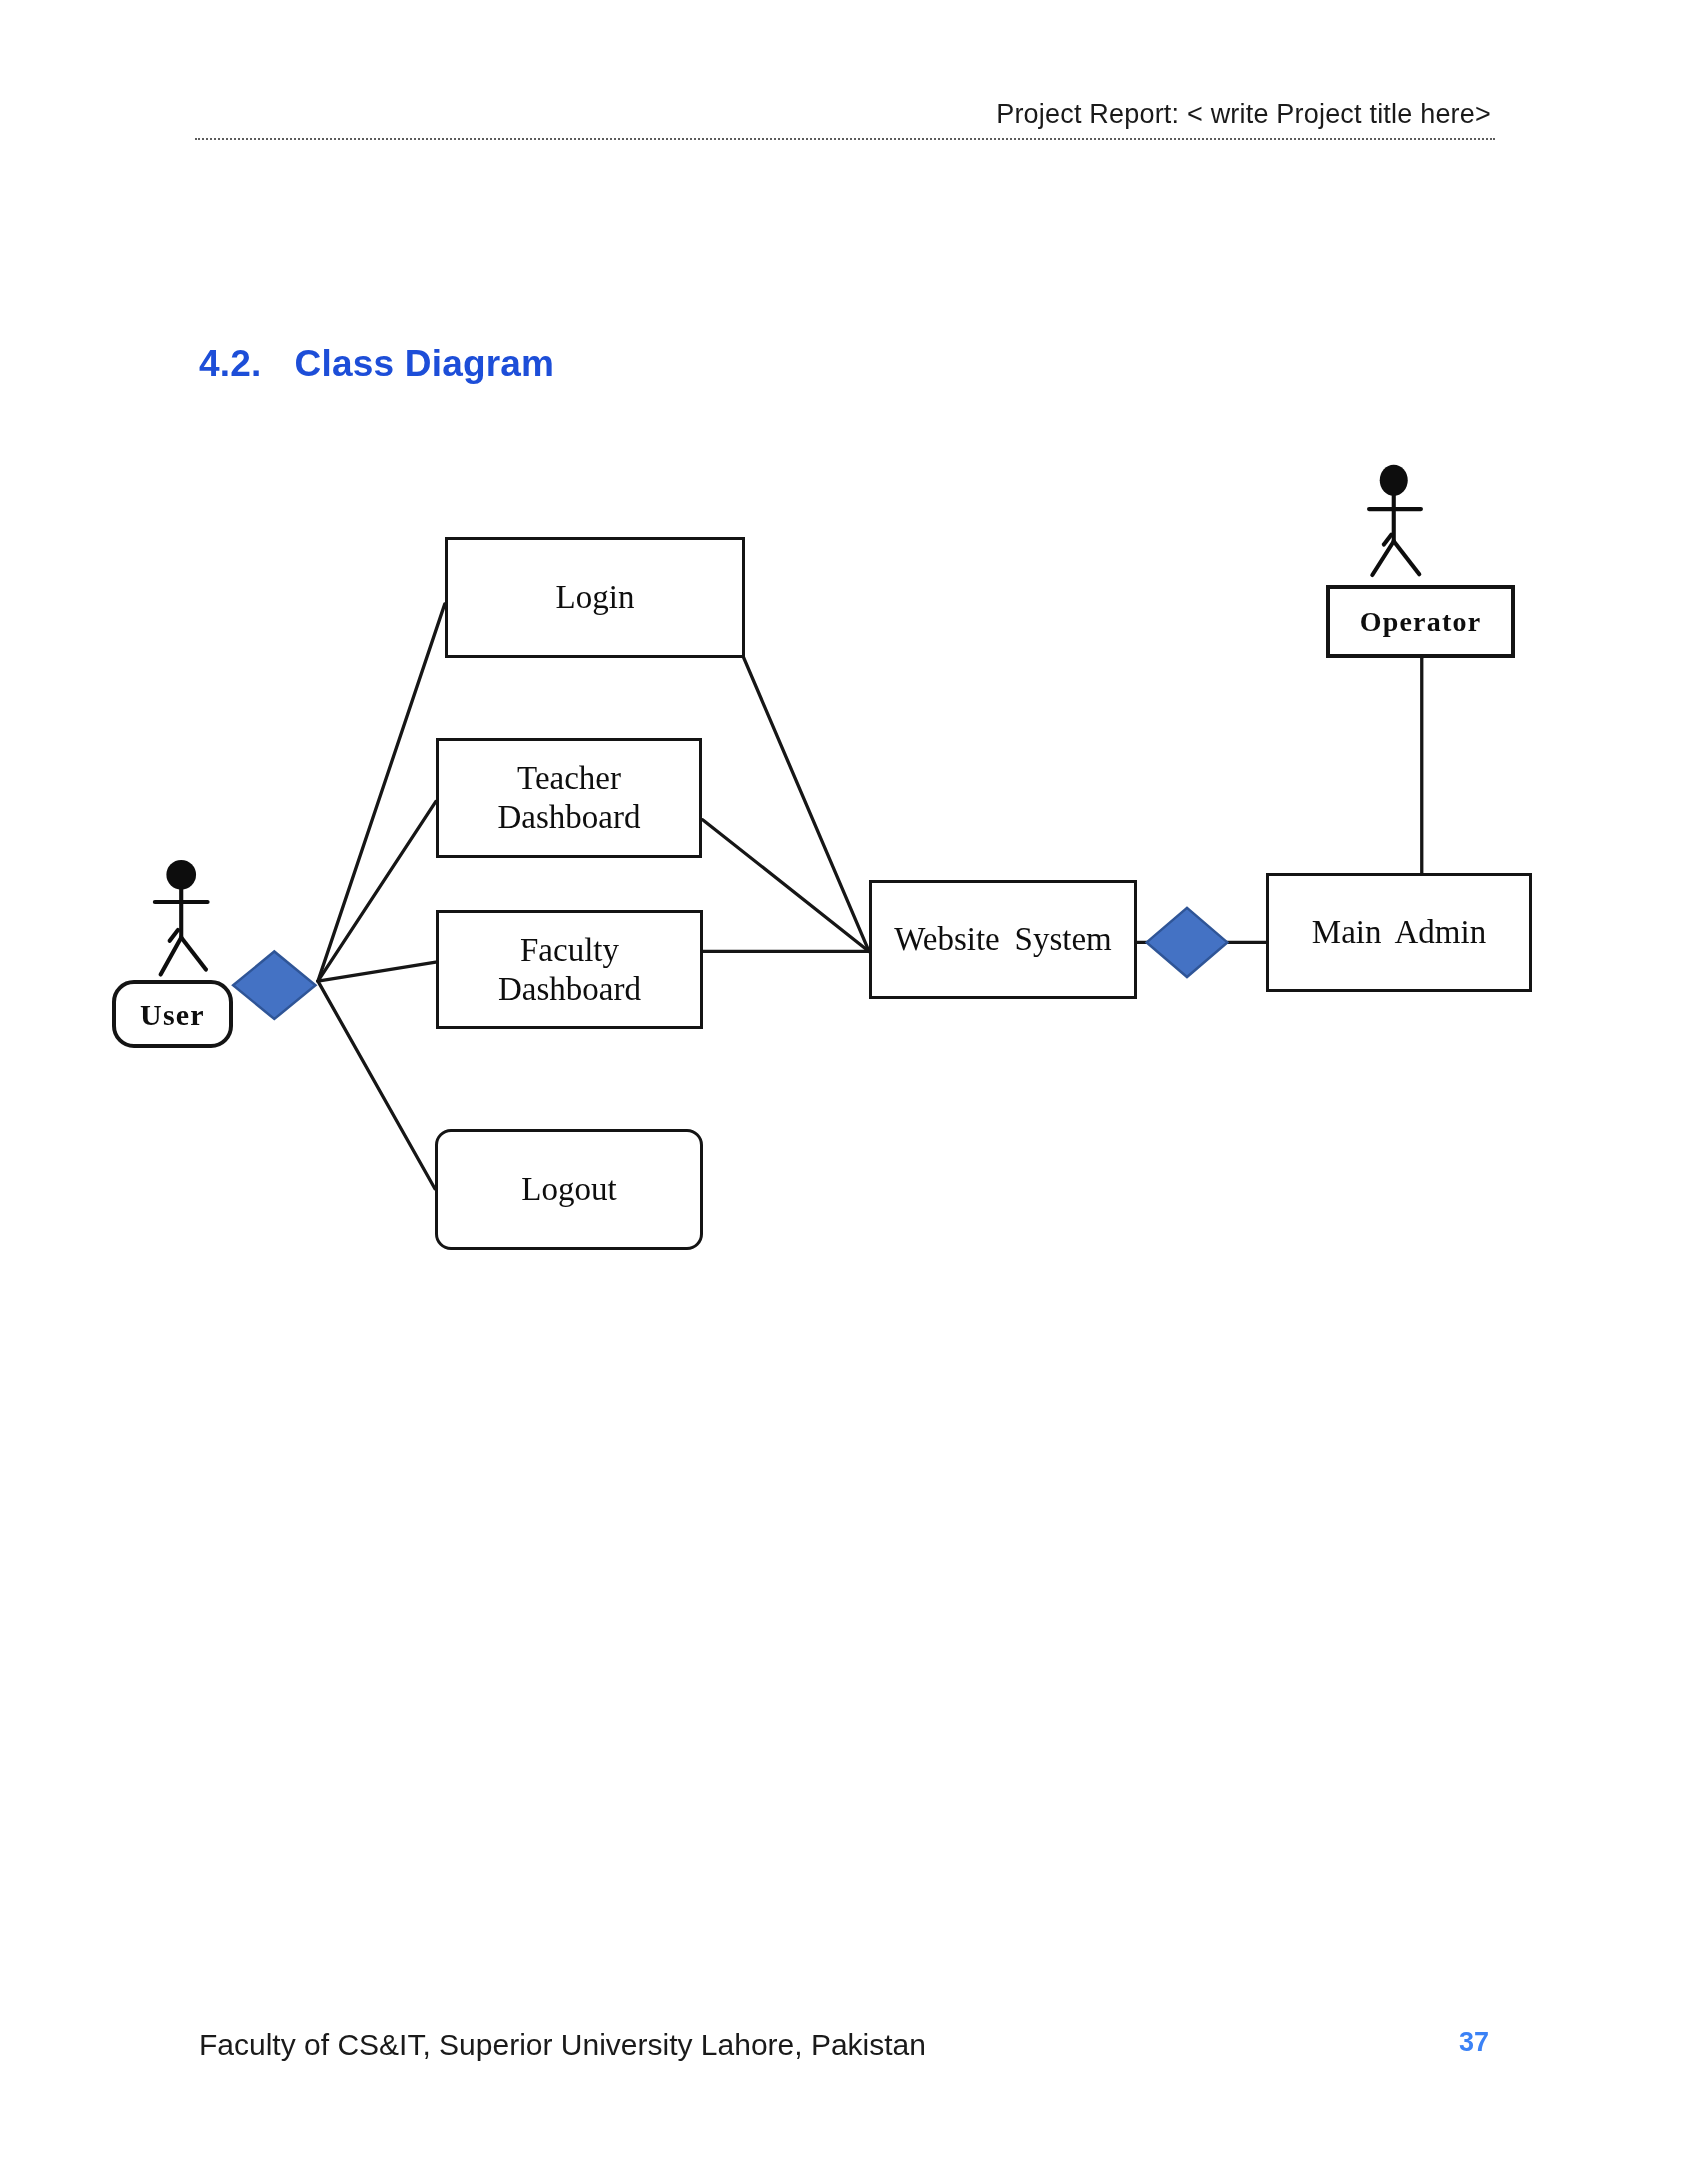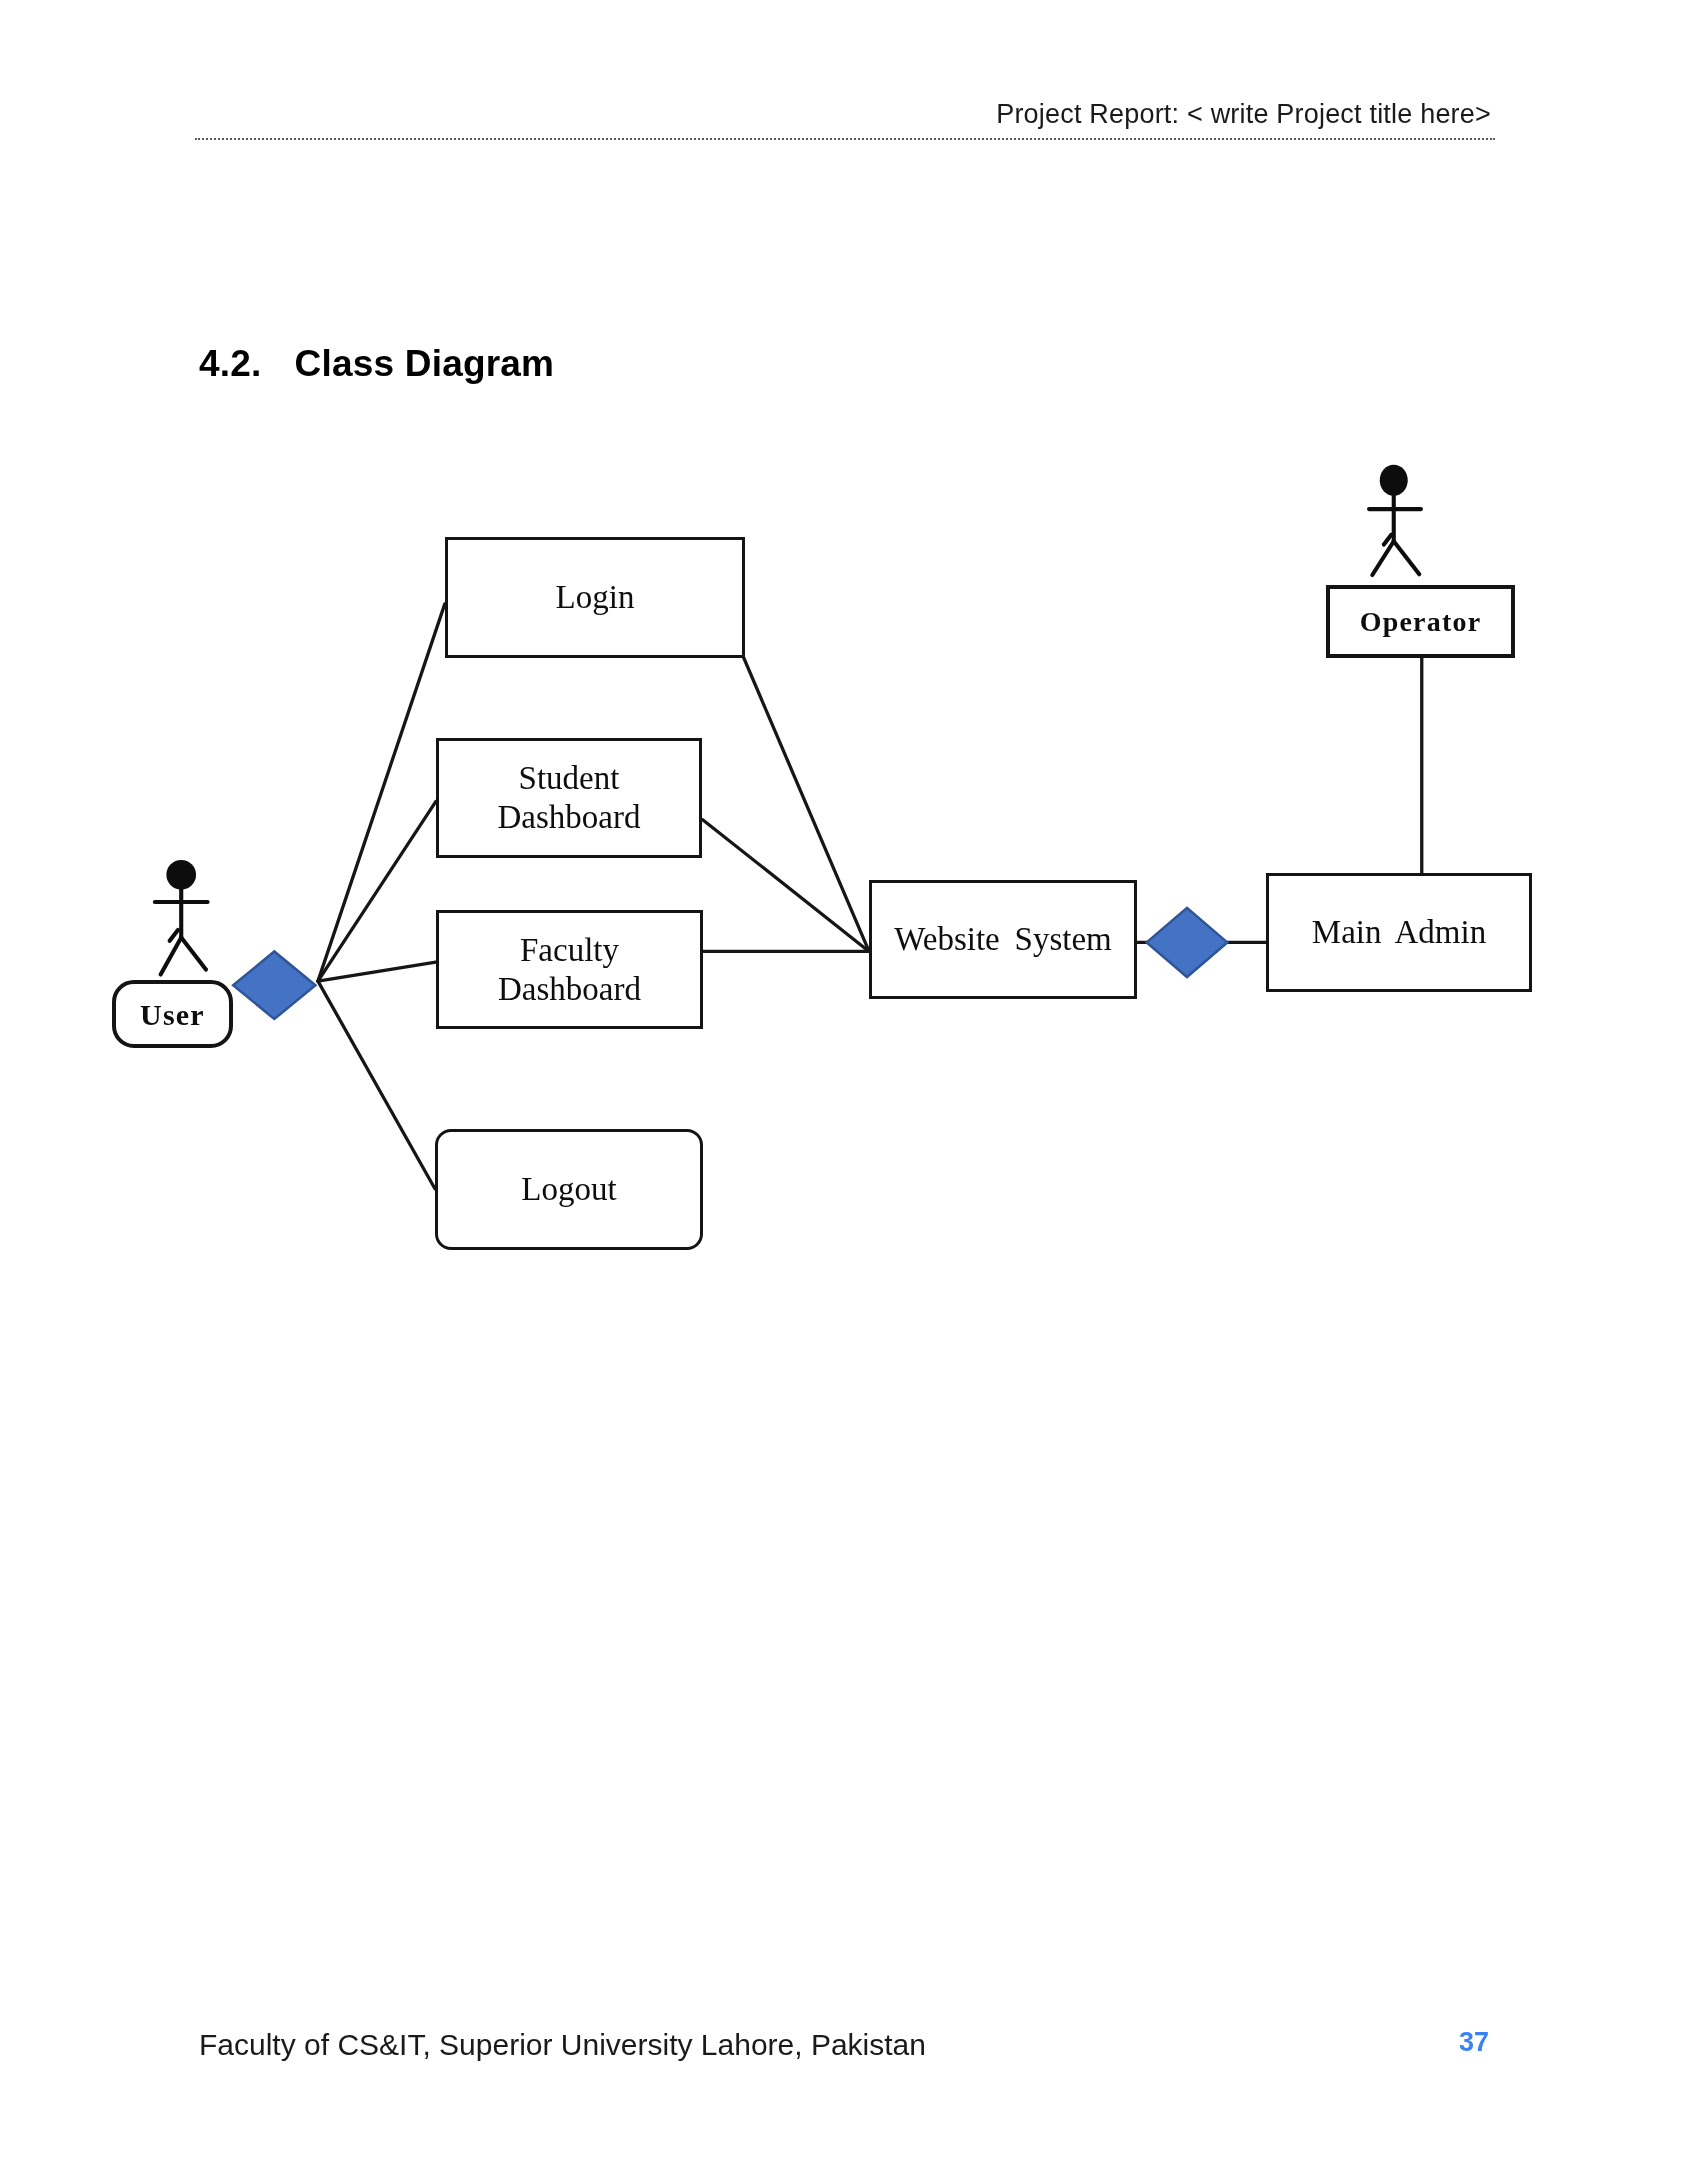--- a/index.html
+++ b/index.html
@@ -32,21 +32,21 @@
   }
 
   
   .section-heading {
     position: absolute;
     left: 199px;
     top: 343px;
     margin: 0;
     font-size: 37px;
     font-weight: bold;
-    color: #000000;
+    color: #1d4ed8;
     letter-spacing: 0.2px;
     white-space: nowrap;
   }
   .section-heading .sec-num { display: inline-block; margin-right: 33px; }
 
   
   .diagram-svg {
     position: absolute;
     left: 0; top: 0;
     width: 1687px; height: 2183px;
@@ -153,21 +153,21 @@
 
 <div class="dbox actor-box box-user">
   <span>User</span>
 </div>
 
 <div class="dbox box-login">
   <span>Login</span>
 </div>
 
 <div class="dbox box-student">
-  <span>Student</span>
+  <span>Teacher</span>
   <span>Dashboard</span>
 </div>
 
 <div class="dbox box-teacher">
   <span>Faculty</span>
   <span>Dashboard</span>
 </div>
 
 <div class="dbox box-logout">
   <span>Logout</span>

